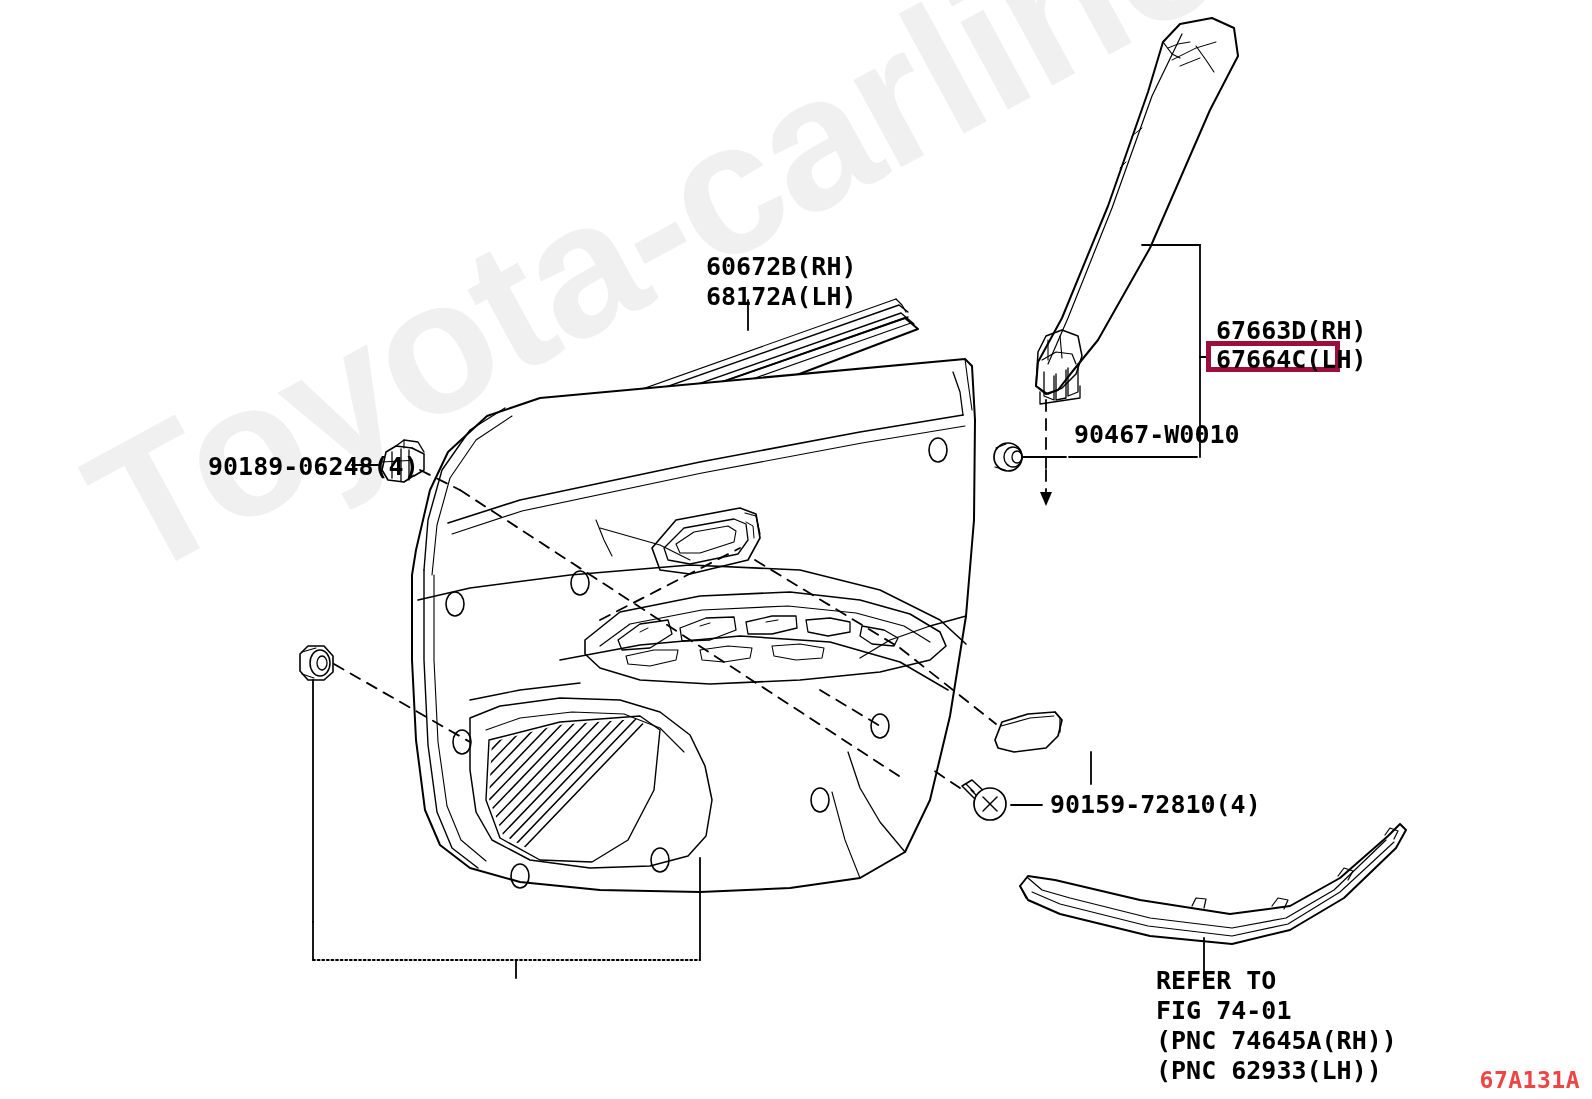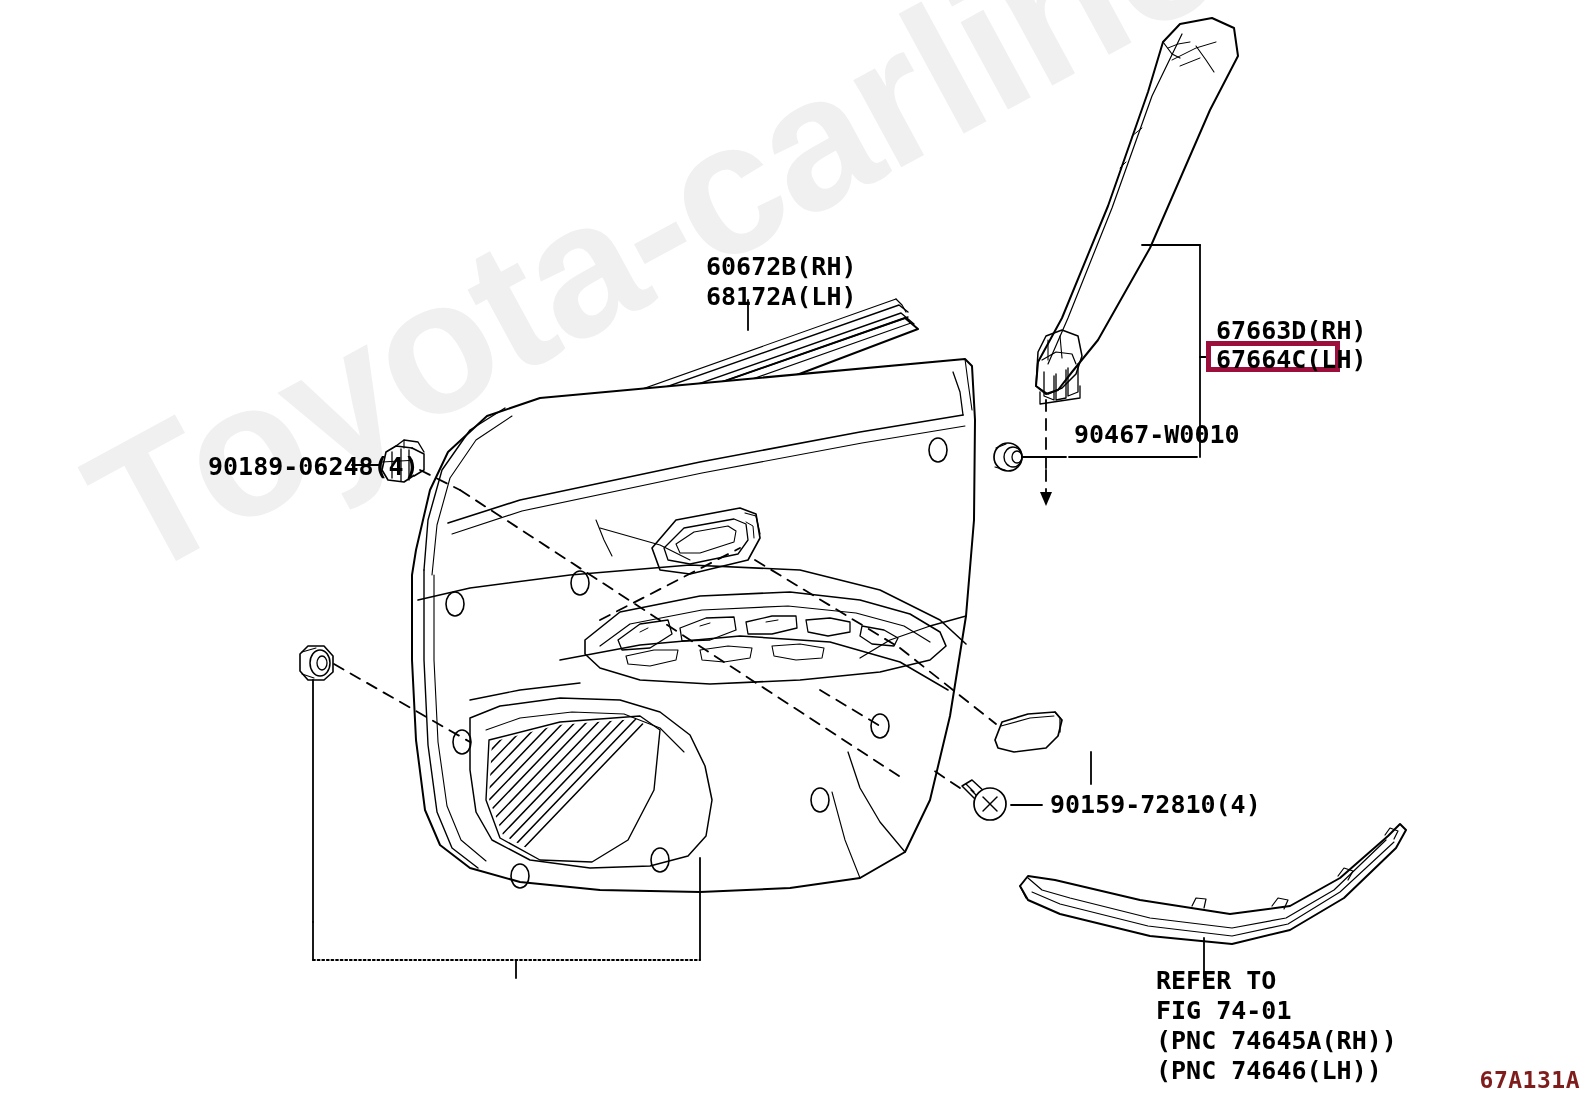--- a/index.html
+++ b/index.html
@@ -50,21 +50,21 @@
     white-space: pre;
     letter-spacing: 0px;
   }
   .figcode {
     position: absolute;
     right: 12px;
     bottom: 6px;
     font-size: 23px;
     font-weight: 700;
     font-family: "DejaVu Sans Mono", "Liberation Mono", monospace;
-    color: #7f1d1d;
+    color: #ef4444;
     letter-spacing: 0.5px;
   }
   .hl-box {
     position: absolute;
     box-sizing: border-box;
     border: 5px solid #9c0f3c;
     background: #ffffff;
   }
   .hl-text {
     position: absolute;
@@ -392,17 +392,17 @@
   <div class="hl-text" style="left:1216px; top:345px;">67664C(LH)</div>
 
   <div class="lbl" style="left:1074px; top:420px;">90467-W0010</div>
 
 
   <div class="lbl" style="left:1050px; top:790px;">90159-72810(4)</div>
 
   <div class="lbl" style="left:1156px; top:966px;">REFER TO
 FIG 74-01
 (PNC 74645A(RH))
-(PNC 74646(LH))</div>
+(PNC 62933(LH))</div>
 
   <div class="figcode">67A131A</div>
 
 </div>
 
 </body></html>

